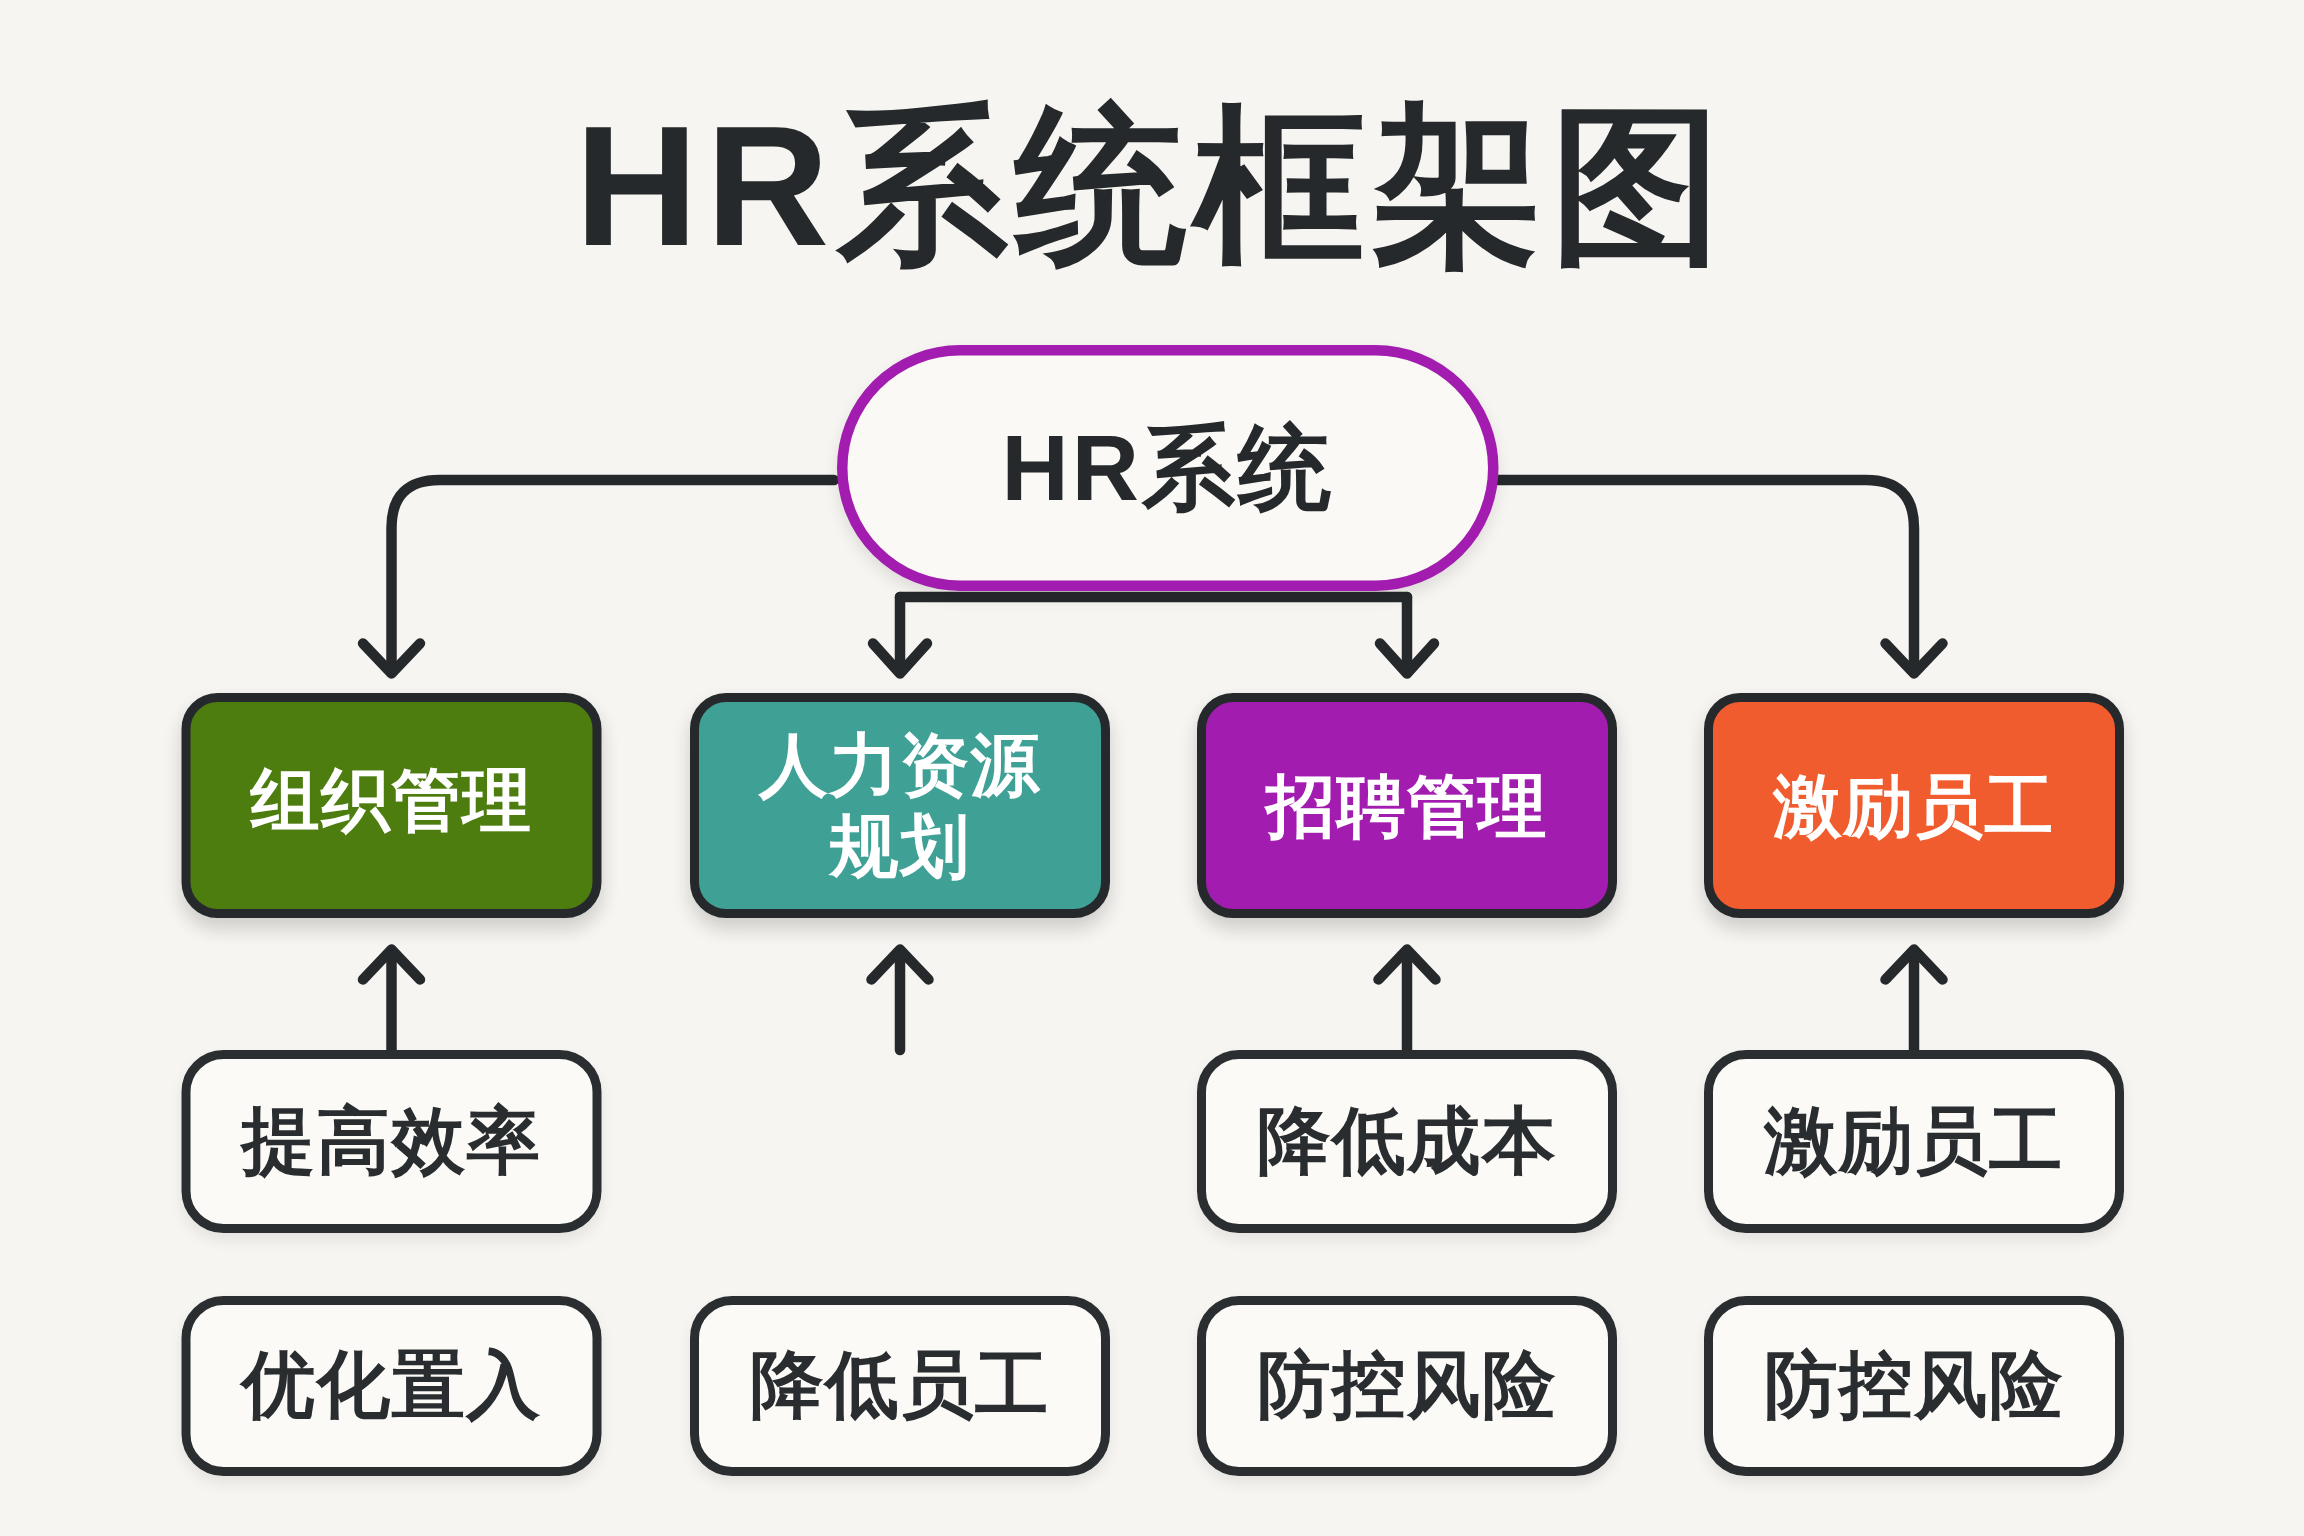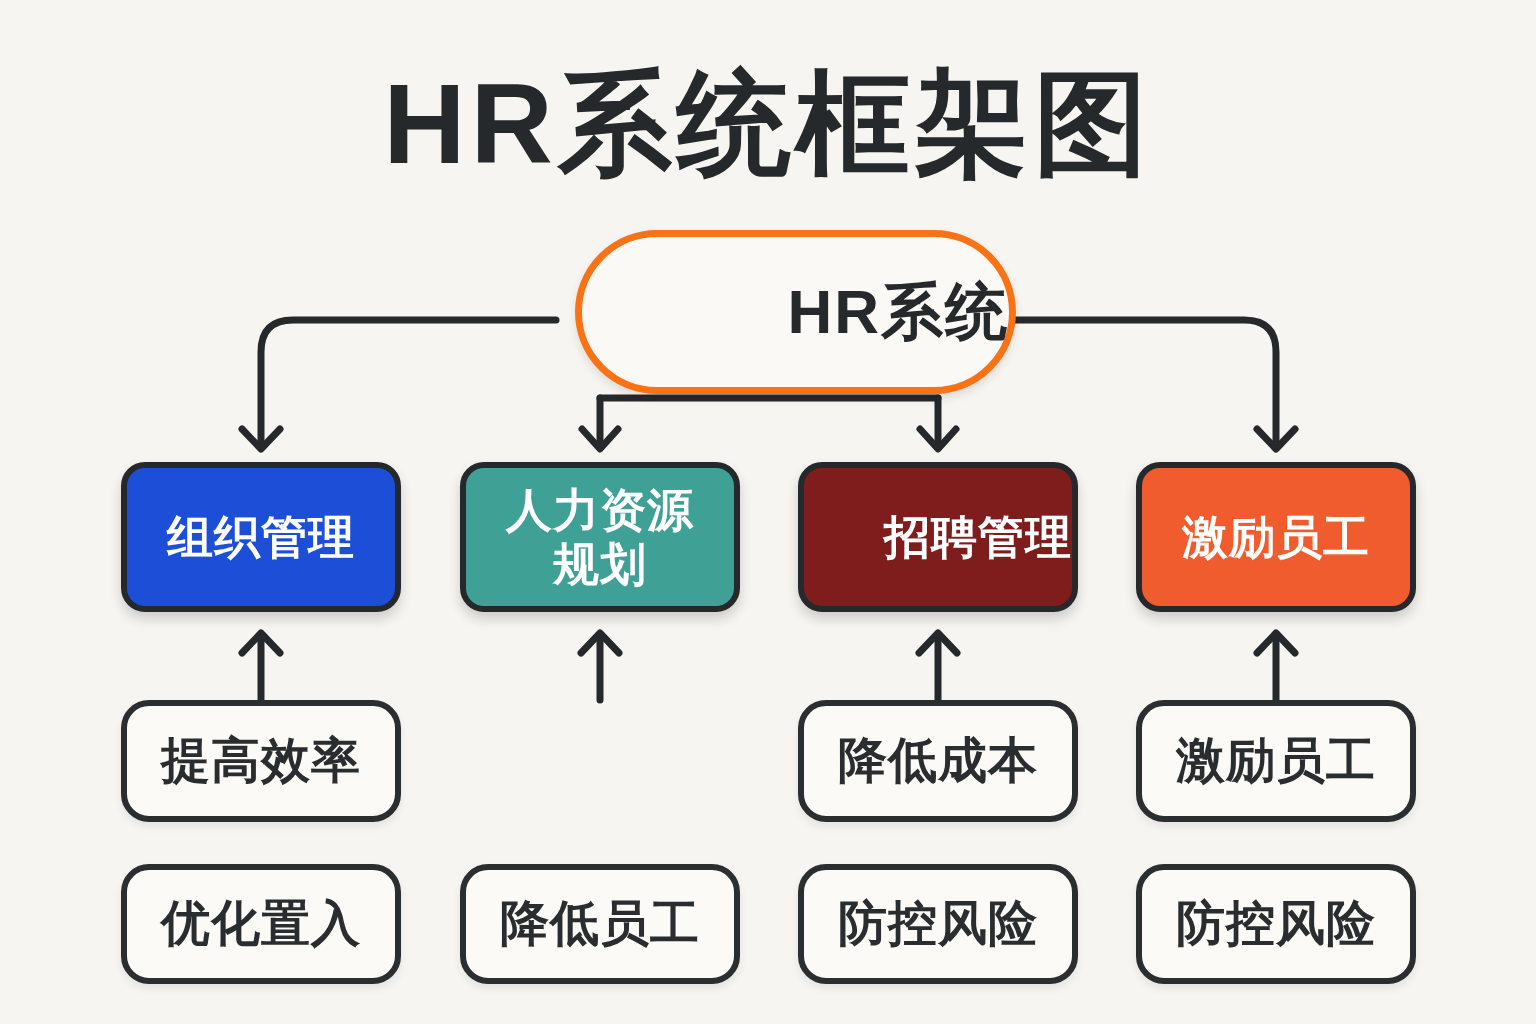--- a/index.html
+++ b/index.html
@@ -35,27 +35,26 @@
   .node {
     position: absolute;
     display: flex;
     align-items: center;
     justify-content: center;
     text-align: center;
     z-index: 2;
   }
 
   .root-node {
-    left: 575px; top: 230px;
+    left: 558px; top: 230px;
     width: 441px; height: 164px;
-    border: 7px solid #f97316;
+    border: 7px solid #a21caf;
     border-radius: 82px;
     background: #FAF9F6;
     box-shadow: 0 5px 10px rgba(0,0,0,0.10);
-    justify-content: flex-end;
   }
   .root-node .label {
     font-size: 62px;
     font-weight: 800;
     letter-spacing: 2px;
     color: #26292B;
   }
 
   .branch {
     top: 462px;
@@ -125,39 +124,39 @@
       <path d="M 919 653 L 938 633 L 957 653"></path>
       <path d="M 1276 700 V 637"></path>
       <path d="M 1257 653 L 1276 633 L 1295 653"></path>
     </g>
   </svg>
 
   <div class="node root-node">
     <span class="label">HR系统</span>
   </div>
 
-  <div class="node branch col-1" style="background-color: #1d4ed8;">
+  <div class="node branch col-1" style="background-color: #4d7c0f; font-family: Liberation Mono, monospace;">
     <span class="label">组织管理</span>
   </div>
   <div class="node leaf row-1 col-1">
     <span class="label">提高效率</span>
   </div>
   <div class="node leaf row-2 col-1">
     <span class="label">优化置入</span>
   </div>
 
   <div class="node branch col-2" style="background-color: rgb(63, 160, 149);">
     <span class="label">人力资源
 规划</span>
   </div>
   <div class="node leaf row-2 col-2">
     <span class="label">降低员工</span>
   </div>
 
-  <div class="node branch col-3" style="background-color: #7f1d1d; justify-content: flex-end;">
+  <div class="node branch col-3" style="background-color: #a21caf;">
     <span class="label">招聘管理</span>
   </div>
   <div class="node leaf row-1 col-3">
     <span class="label">降低成本</span>
   </div>
   <div class="node leaf row-2 col-3">
     <span class="label">防控风险</span>
   </div>
 
   <div class="node branch col-4" style="background-color: rgb(241, 92, 46);">

